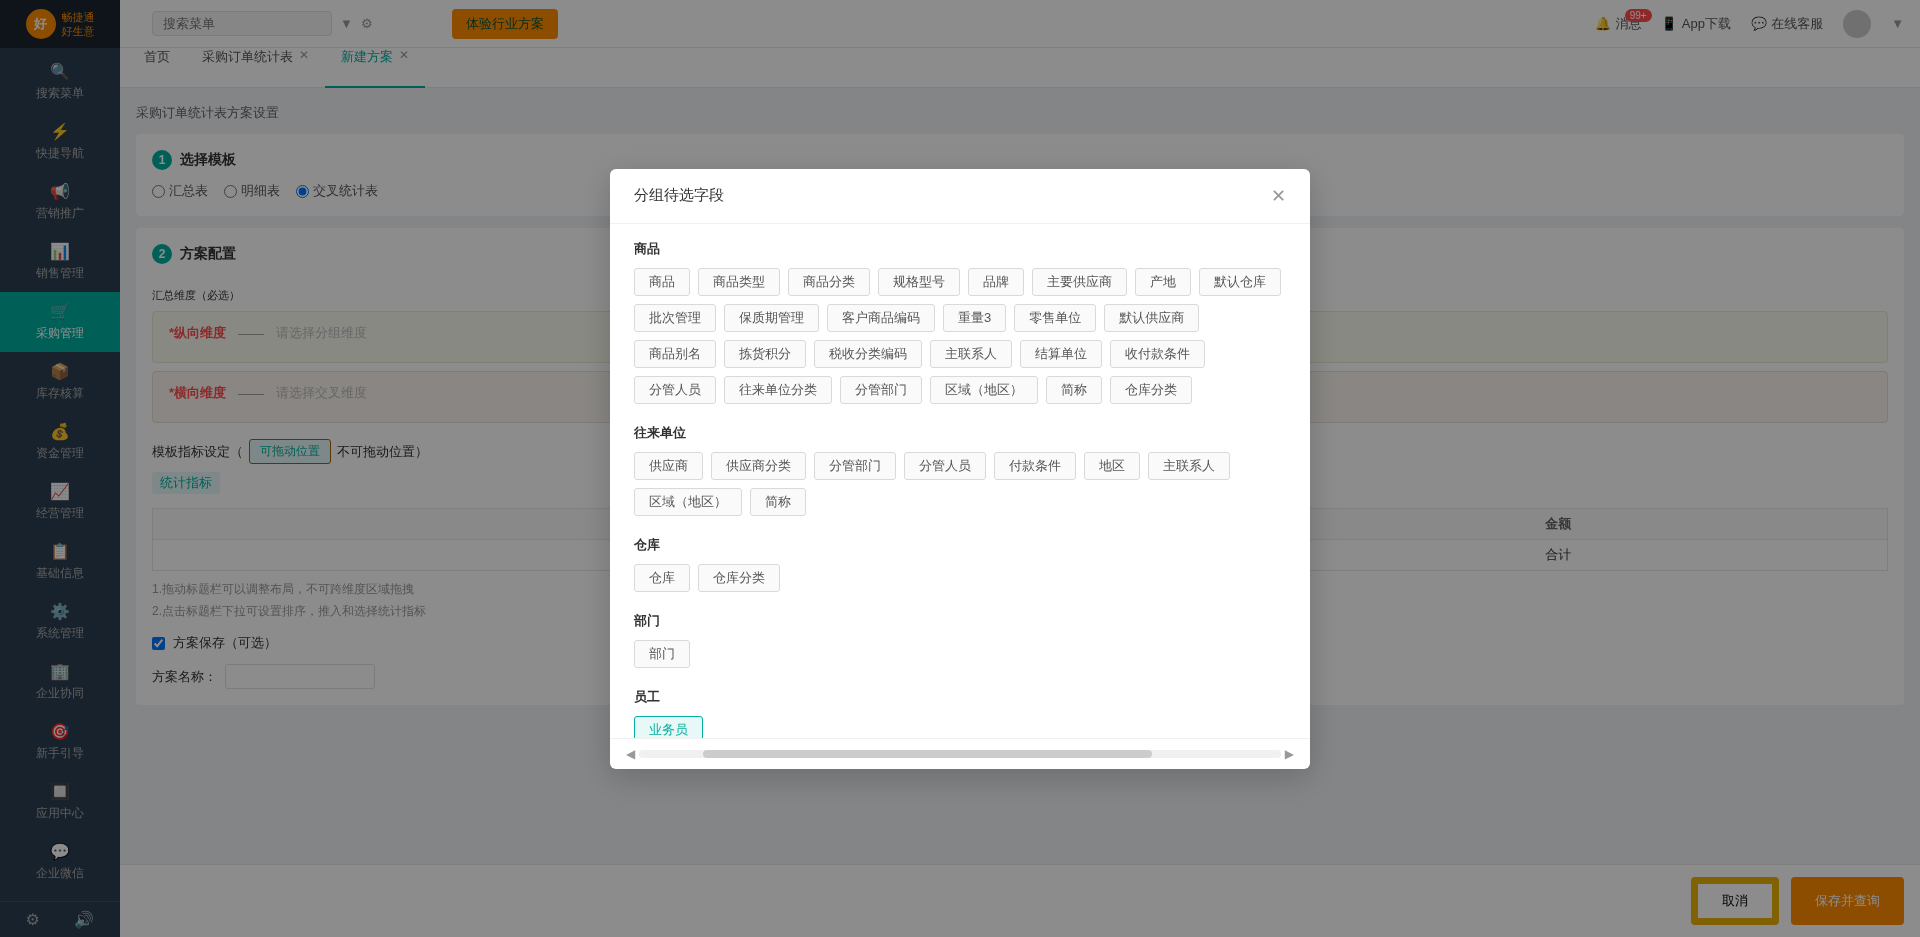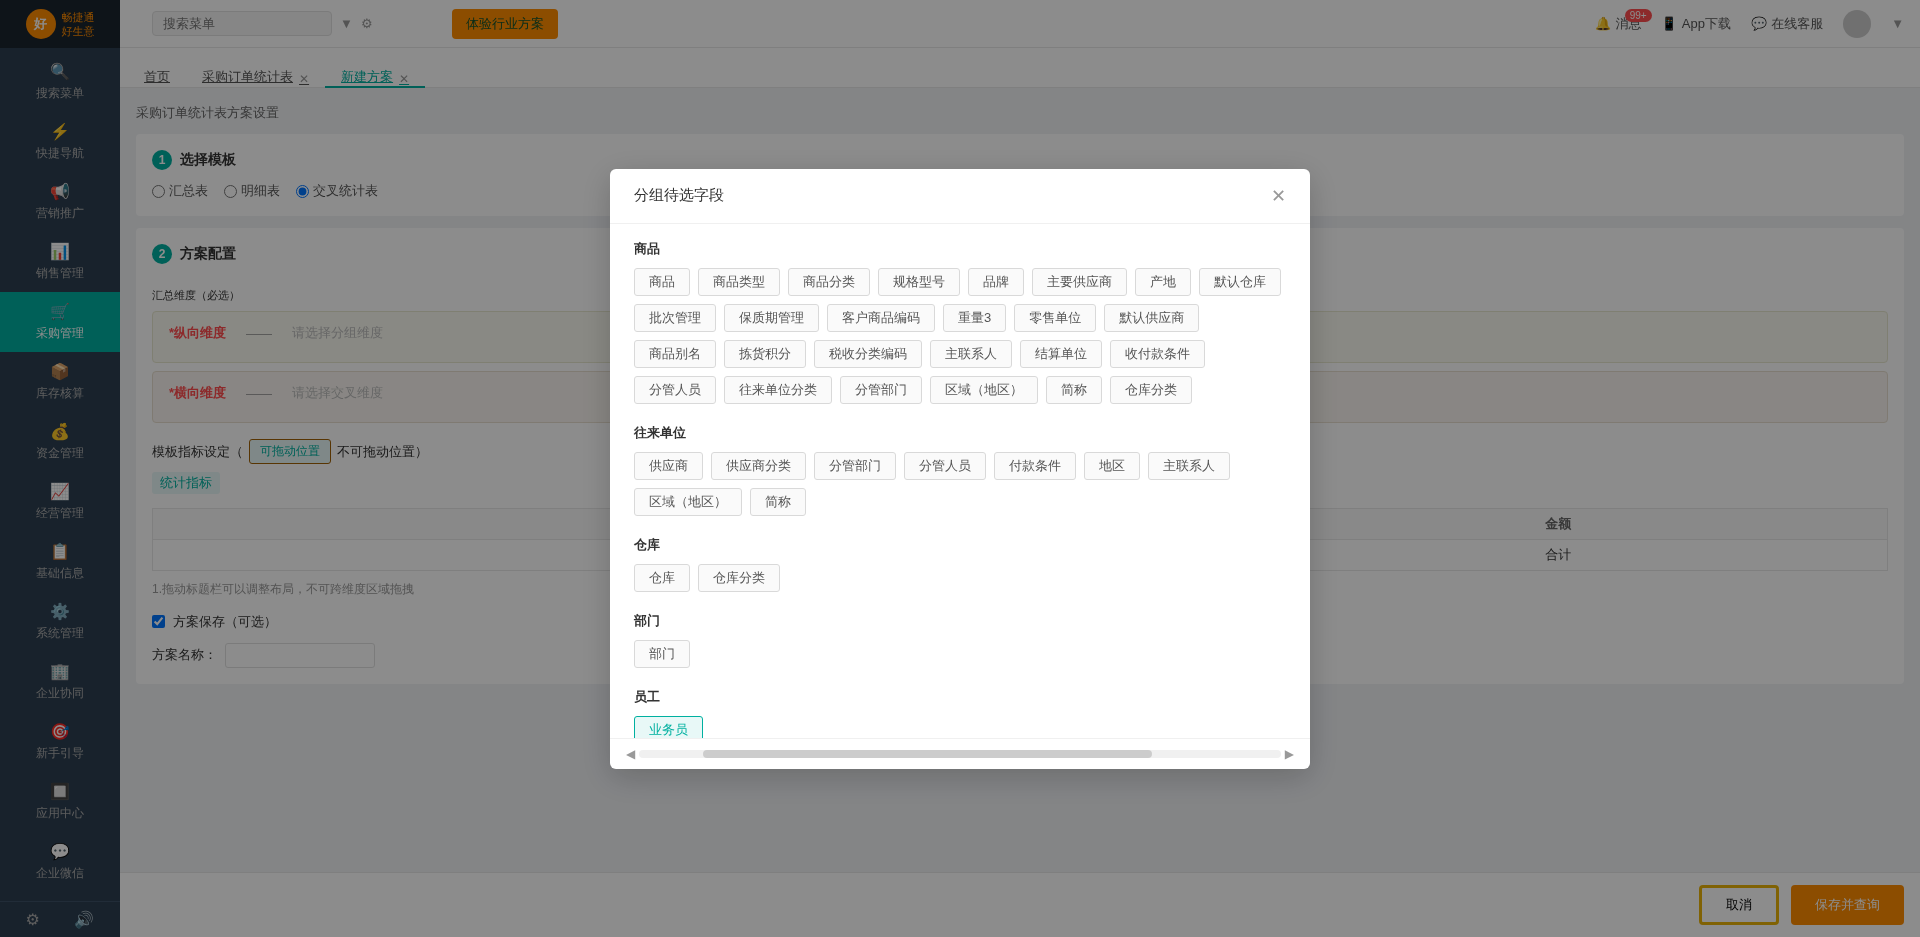--- a/index.html
+++ b/index.html
@@ -78,27 +78,26 @@
       padding: 0 8px;
       border-bottom: 1px solid #e8e8e8;
       position: fixed;
       top: 48px; left: 120px; right: 0;
       z-index: 99;
     }
     .tab-item {
       padding: 0 16px;
       height: 40px;
       display: flex;
-      align-items: flex-end;
+      align-items: flex-start;
       gap: 6px;
       cursor: pointer;
       border-bottom: 2px solid transparent;
       font-size: 13px;
       color: #555;
-      text-decoration: underline;
     }
     .tab-item.active { color: #00b0a0; border-bottom-color: #00b0a0; }
     .tab-close { color: #999; font-size: 12px; cursor: pointer; }
 
     
     .sidebar {
       width: 120px;
       background: #2c3e50;
       position: fixed;
       top: 0; left: 0; bottom: 0;
@@ -174,21 +173,21 @@
       background: #00b0a0;
       color: white;
       border-radius: 50%;
       display: flex; align-items: center; justify-content: center;
       font-size: 12px;
     }
     .radio-group { display: flex; gap: 16px; font-size: 13px; color: #555; align-items: center; }
     .template-option { display: flex; align-items: center; gap: 4px; cursor: pointer; }
     .config-section { margin-top: 12px; }
     .config-label { font-size: 11px; color: #333; margin-bottom: 8px; }
-    .config-row { display: flex; align-items: center; gap: 20px; margin-bottom: 8px; }
+    .config-row { display: flex; align-items: center; gap: 12px; margin-bottom: 8px; }
     .config-tag {
       background: #e8f8f7;
       border: 1px solid #a16207;
       color: #00b0a0;
       padding: 3px 10px;
       border-radius: 3px;
       font-size: 12px;
     }
     .stat-table { width: 100%; border-collapse: collapse; margin-top: 8px; }
     .stat-table th, .stat-table td {
@@ -204,21 +203,21 @@
     .tip-text { font-size: 12px; color: #999; margin-top: 8px; line-height: 1.8; }
     .save-option { display: flex; align-items: center; gap: 8px; margin-top: 12px; font-size: 13px; }
     .input-small {
       border: 1px solid #e0e0e0;
       border-radius: 3px;
       padding: 4px 8px;
       width: 150px;
       font-size: 13px;
     }
     .btn-cancel {
-      border: 3px solid #eab308;
+      border: 7px solid #eab308;
       background: #fff;
       padding: 8px 24px;
       border-radius: 4px;
       cursor: pointer;
       font-size: 13px;
     }
     .btn-save {
       background: #ff8c00;
       color: white;
       border: none;
@@ -505,20 +504,21 @@
         </thead>
         <tbody>
           <tr>
             <td>合计</td>
             <td>合计</td>
           </tr>
         </tbody>
       </table>
       <div class="tip-text">
         <div>1.拖动标题栏可以调整布局，不可跨维度区域拖拽</div>
+        <div>2.点击标题栏下拉可设置排序，推入和选择统计指标</div>
       </div>
     </div>
 
     <div class="save-option">
       <input type="checkbox" checked="" style="">
       <span>方案保存（可选）</span>
     </div>
     <div class="save-option">
       <span>方案名称：</span>
       <input class="input-small" style="">

